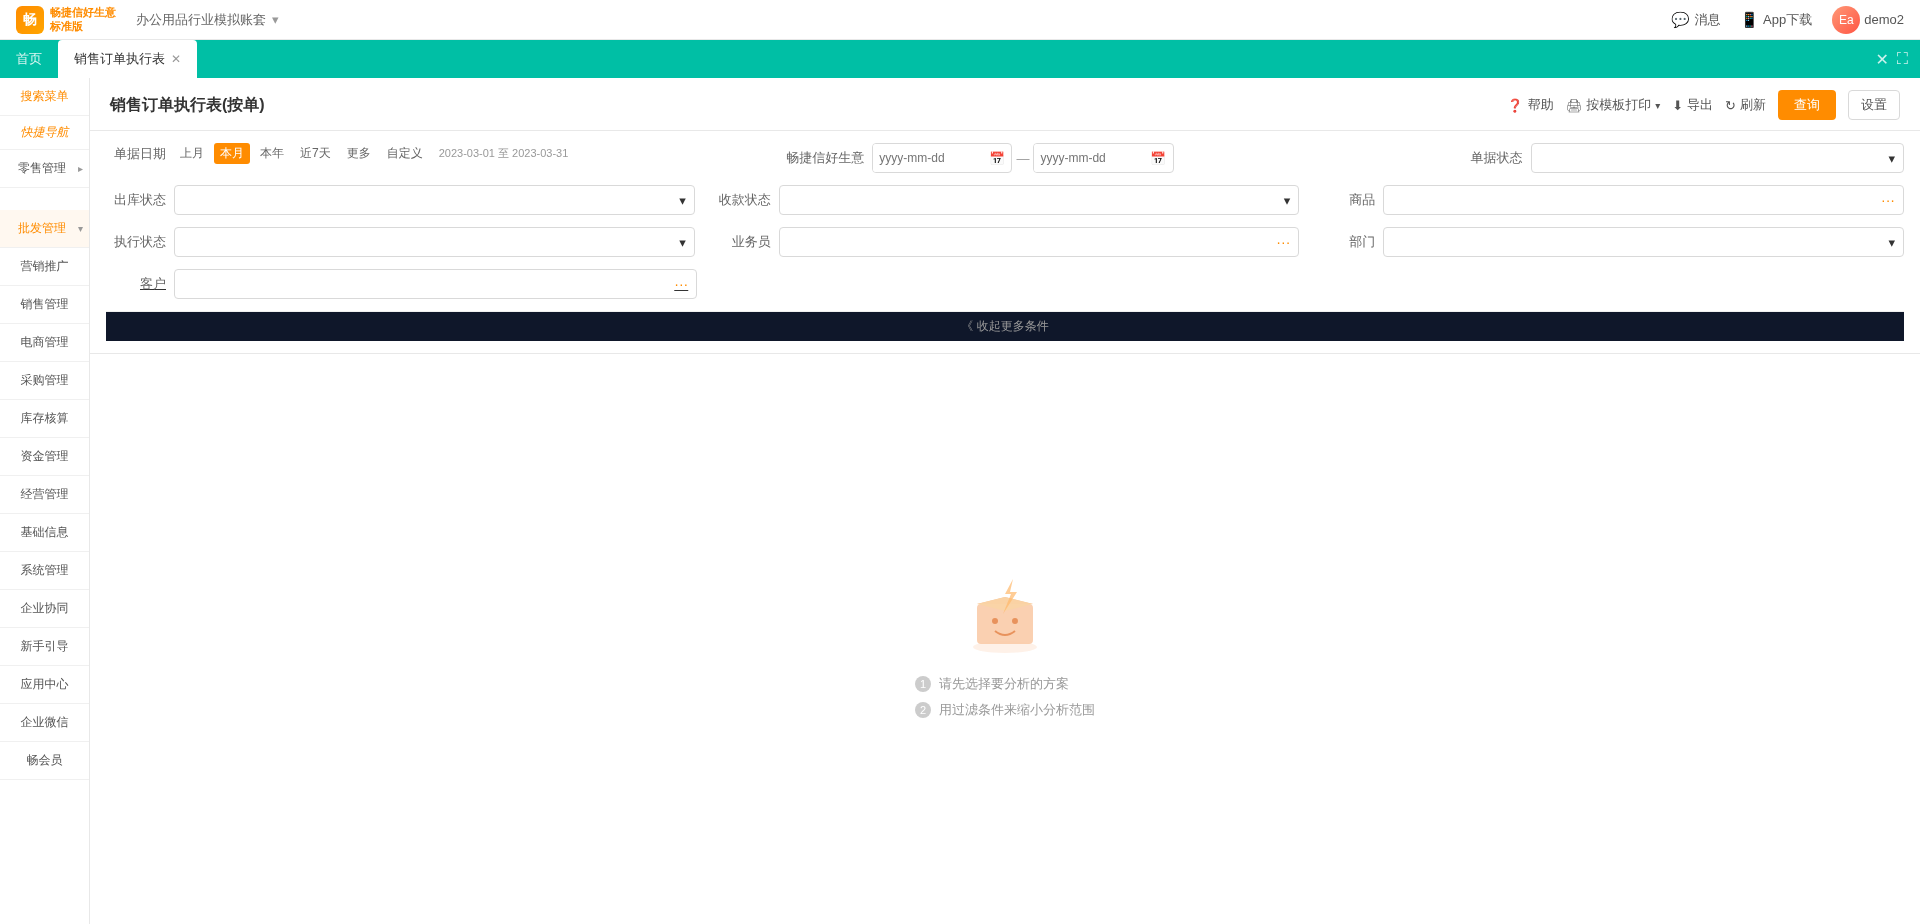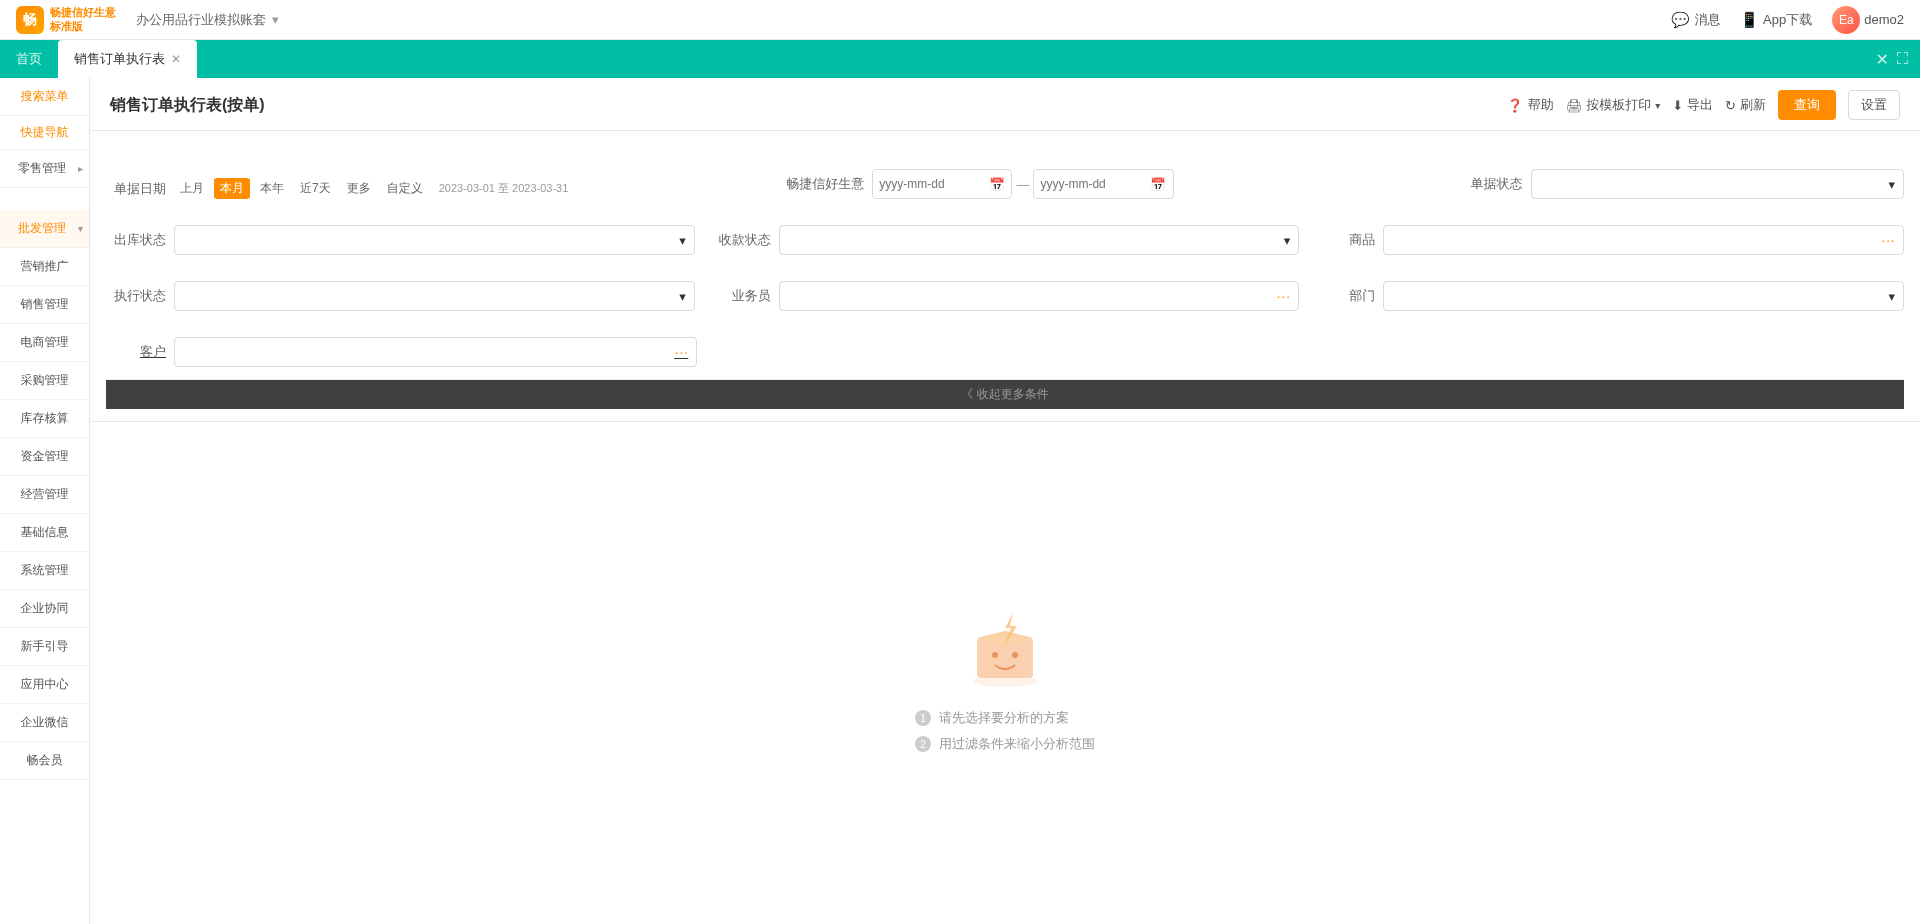--- a/index.html
+++ b/index.html
@@ -162,20 +162,21 @@
       cursor: pointer;
       border-bottom: 1px solid #f0f0f0;
     }
     .sidebar-nav-label {
       padding: 8px 6px;
       text-align: center;
       font-size: 12px;
       color: #ff8c00;
       cursor: pointer;
       border-bottom: 1px solid #f0f0f0;
+      font-style: italic;
     }
 
     
     .content-area {
       flex: 1;
       display: flex;
       flex-direction: column;
       overflow: hidden;
       background: #f5f5f5;
     }
@@ -295,24 +296,23 @@
     .filter-nav-icon.gray {
       background: #ccc;
     }
 
     .filter-right {
       flex: 1;
       padding: 12px 16px;
     }
     .filter-row {
       display: flex;
-      align-items: flex-end;
+      align-items: flex-start;
       gap: 16px;
       margin-bottom: 12px;
-      margin-top: 26px;
     }
     .filter-field {
       display: flex;
       align-items: center;
       gap: 8px;
       flex: 1;
     }
     .filter-label {
       font-size: 13px;
       color: #666;
@@ -385,21 +385,21 @@
       font-size: 14px;
     }
 
     .collapse-bar {
       text-align: center;
       padding: 6px;
       color: #999;
       font-size: 12px;
       cursor: pointer;
       border-top: 1px solid #f0f0f0;
-      background: #404040;
+      background: #0f172a;
     }
 
     
     .empty-state {
       flex: 1;
       display: flex;
       flex-direction: column;
       align-items: center;
       justify-content: center;
       background: #fff;

